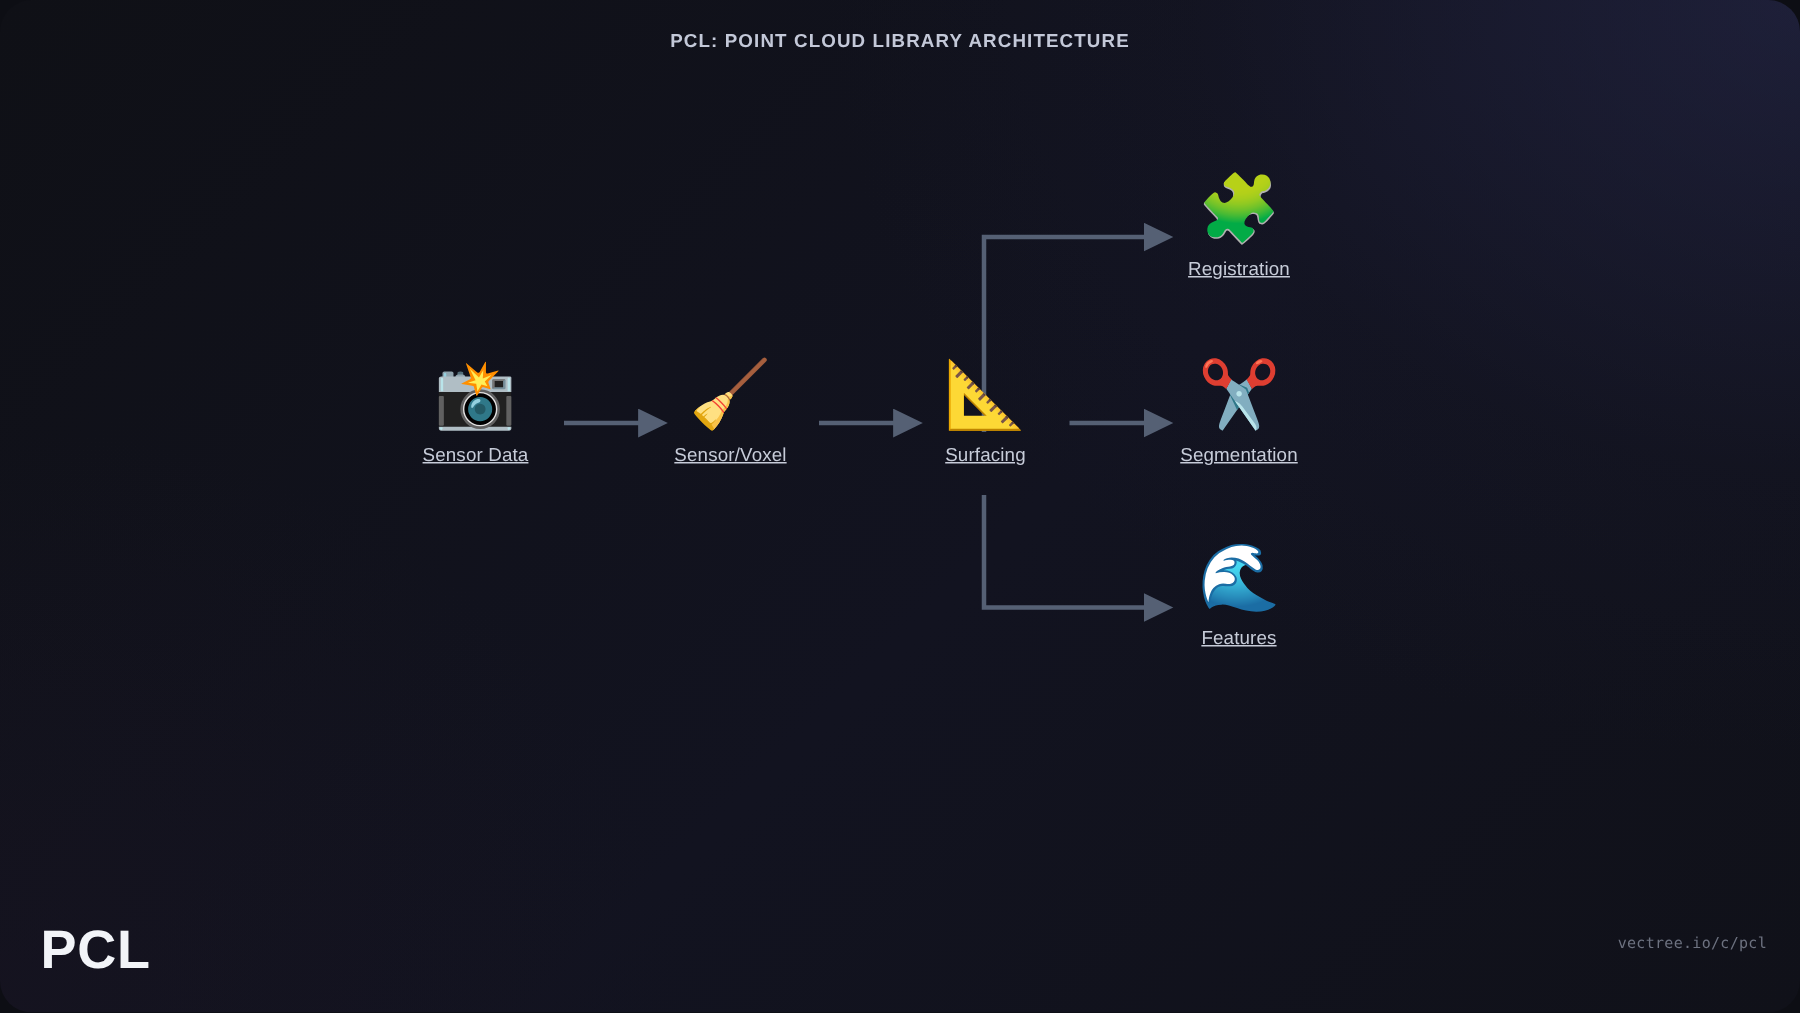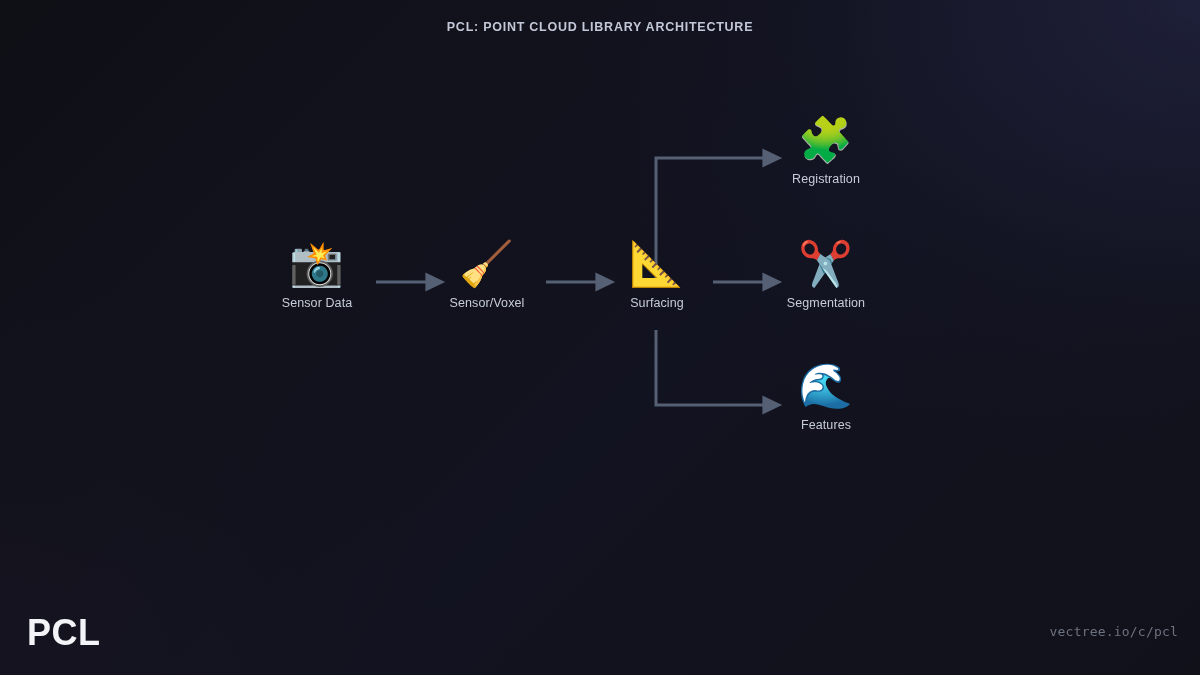--- a/index.html
+++ b/index.html
@@ -10,20 +10,21 @@
   #canvas {
     position: relative;
     width: 1200px;
     height: 675px;
     overflow: hidden;
     background:
       radial-gradient(ellipse 900px 700px at 100% 0%, rgba(40,42,78,0.55) 0%, rgba(26,27,48,0.20) 45%, rgba(13,14,20,0) 72%),
       radial-gradient(ellipse 700px 600px at 0% 100%, rgba(24,20,34,0.55) 0%, rgba(13,14,20,0) 65%),
       linear-gradient(135deg, #0f1016 0%, #121320 55%, #101119 100%);
     font-family: "Liberation Sans", sans-serif;
+    border-radius: 21px;
     -webkit-font-smoothing: antialiased;
   }
 
   
   #title {
     position: absolute;
     top: 20px;
     left: 0;
     width: 1200px;
     text-align: center;
@@ -58,20 +59,21 @@
     height: 52px;
     display: block;
     font-family: "DejaVu Sans", sans-serif;
   }
   .node .caption {
     display: block;
     margin-top: 6px;
     font-size: 12.5px;
     color: #c7ccd9;
     letter-spacing: 0.1px;
+    text-decoration: underline;
   }
 
   
   #footer-brand {
     position: absolute;
     left: 24px;
     top: 576px;
     display: flex;
     align-items: center;
     gap: 10px;
@@ -100,21 +102,21 @@
     font-size: 36px;
     font-weight: bold;
     color: #f2f4f8;
     letter-spacing: 0.5px;
   }
   #footer-url {
     position: absolute;
     right: 22px;
     top: 624px;
     font-family: "DejaVu Sans Mono", monospace;
-    font-size: 13px;
+    font-size: 10px;
     color: #6d7280;
     letter-spacing: 0.2px;
   }
 </style>
 </head>
 <body>
 
 <div id="canvas">
 
   <div id="title">PCL: POINT CLOUD LIBRARY ARCHITECTURE</div>

